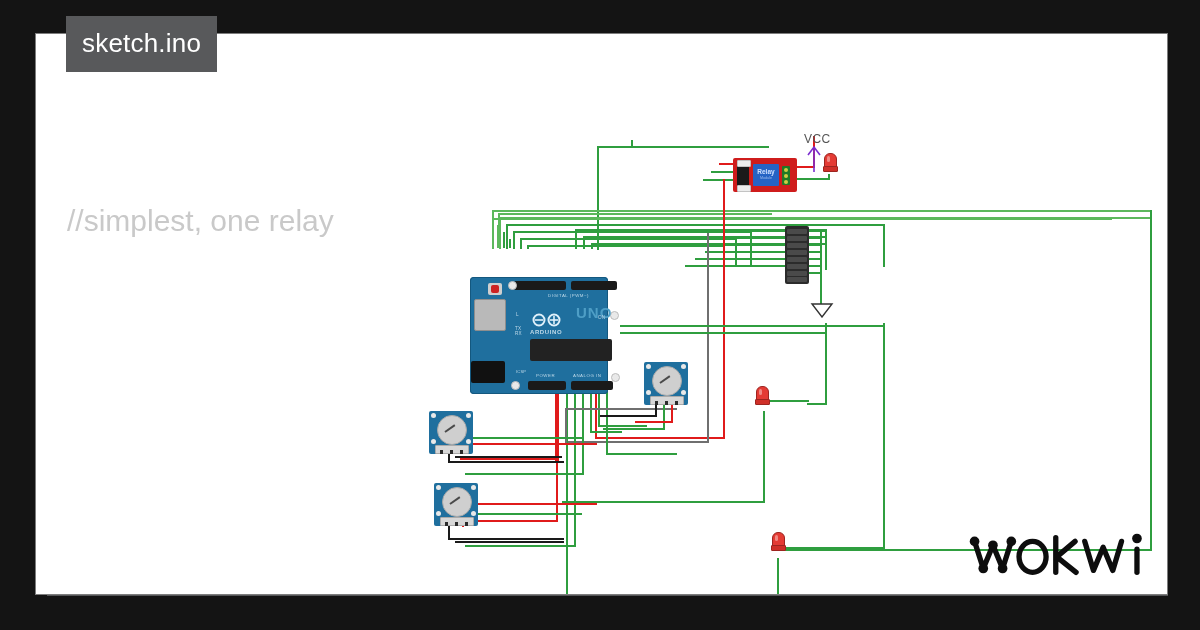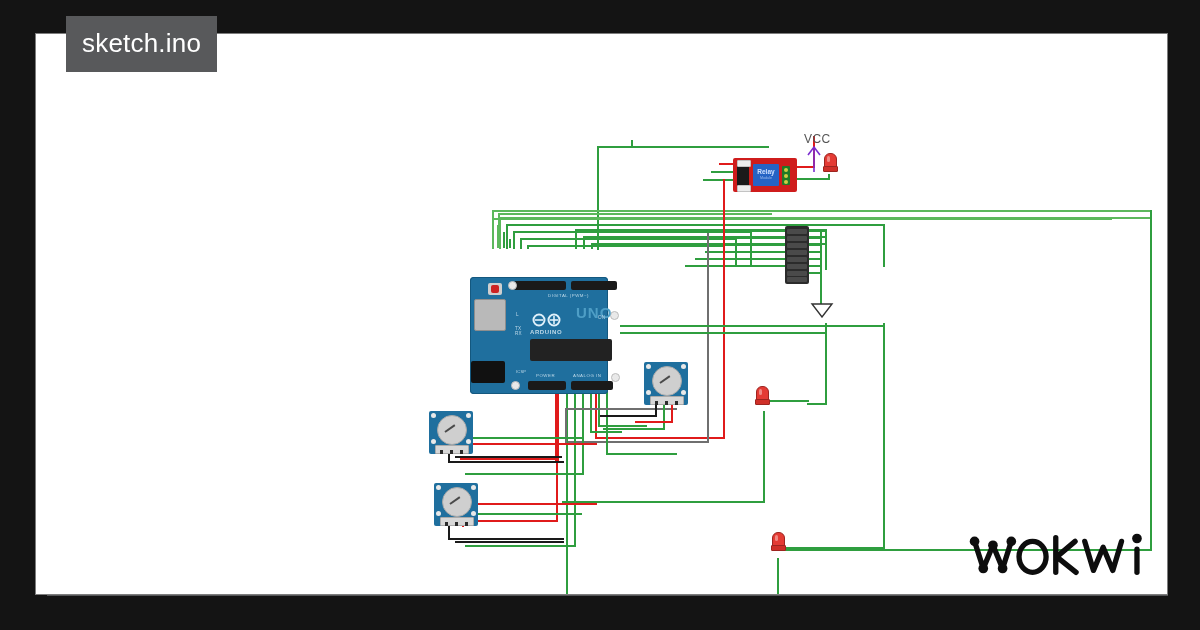--- a/index.html
+++ b/index.html
@@ -199,20 +199,21 @@
 </style>
 </head>
 <body>
 
 <div id="root">
 
   <div class="panel-shadow"></div>
   <div class="panel">
 
     <div class="code" style="left:31px;top:67px;">
+      <div>//simplest, one relay</div>
       <div class="blank"></div>
       
       
       
       
       
       
       
       
     </div>

